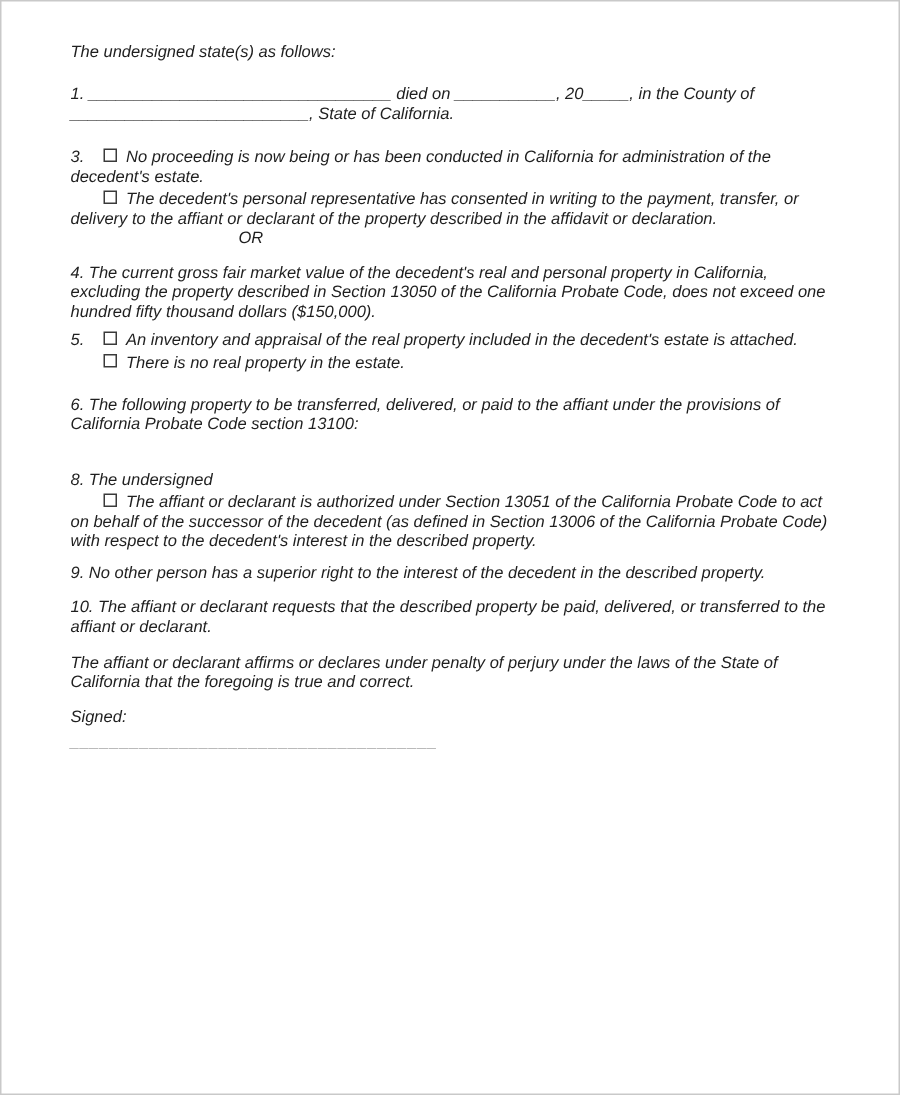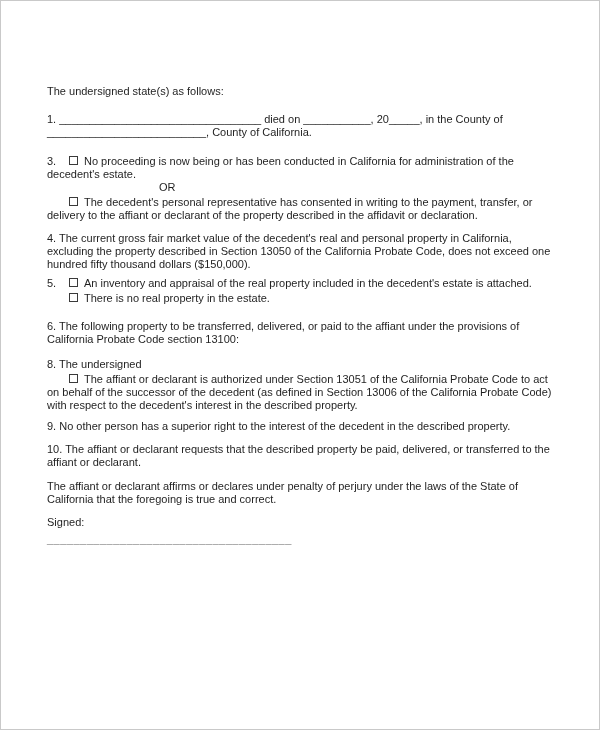--- a/index.html
+++ b/index.html
@@ -13,21 +13,22 @@
     box-sizing: border-box;
     border: 1px solid #c9c9c9;
     background: #ffffff;
     font-family: "Liberation Sans", "DejaVu Sans", sans-serif;
     font-size: 11px;
     line-height: 13px;
     color: #1f1f1f;
     overflow: hidden;
   }
   .content {
-    padding: 84px 44px 0 46px;
+    padding: 28px 44px 0 46px;
+    font-style: italic;
   }
   .para {
     margin: 0;
   }
   .num {
     display: inline-block;
     width: 22px;
   }
   .cb {
     display: inline-block;
@@ -53,42 +54,42 @@
   
   .mt2  { margin-top: 2px; }
   .mt4  { margin-top: 4px; }
   .mt8  { margin-top: 8px; }
   .mt9  { margin-top: 9px; }
   .mt10 { margin-top: 10px; }
   .mt11 { margin-top: 11px; }
   .mt13 { margin-top: 6px; }
   .mt15 { margin-top: 15px; }
   .mt16 { margin-top: 16px; }
-  .mt20 { margin-top: 12px; }
+  .mt20 { margin-top: 24px; }
   .mt47 { margin-top: 47px; }
 </style>
 </head>
 <body>
 
 <div class="page">
   <div class="content">
 
     <p class="para">The undersigned state(s) as follows:</p>
 
     <div class="para mt15">
       <div>1. _________________________________ died on ___________, 20_____, in the County of</div>
-      <div>__________________________, County of California.</div>
+      <div>__________________________, State of California.</div>
     </div>
 
 
     <div class="para mt16"><span class="num">3.</span><span class="cb"></span><span>No proceeding is now being or has been conducted in California for administration of the decedent's estate.</span></div>
 
+    <div class="para indent-first mt2"><span class="cb"></span><span>The decedent's personal representative has consented in writing to the payment, transfer, or delivery to the affiant or declarant of the property described in the affidavit or declaration.</span></div>
+
     <div class="para or-line">OR</div>
-
-    <div class="para indent-first mt2"><span class="cb"></span><span>The decedent's personal representative has consented in writing to the payment, transfer, or delivery to the affiant or declarant of the property described in the affidavit or declaration.</span></div>
 
     <p class="para mt10">4. The current gross fair market value of the decedent's real and personal property in California, excluding the property described in Section 13050 of the California Probate Code, does not exceed one hundred fifty thousand dollars ($150,000).</p>
 
     <div class="para mt13"><span class="num">5.</span><span class="cb"></span><span>An inventory and appraisal of the real property included in the decedent's estate is attached.</span></div>
 
     <div class="para hang-indent mt2"><span class="cb"></span><span>There is no real property in the estate.</span></div>
 
     <p class="para mt15">6. The following property to be transferred, delivered, or paid to the affiant under the provisions of California Probate Code section 13100:</p>
 
 

